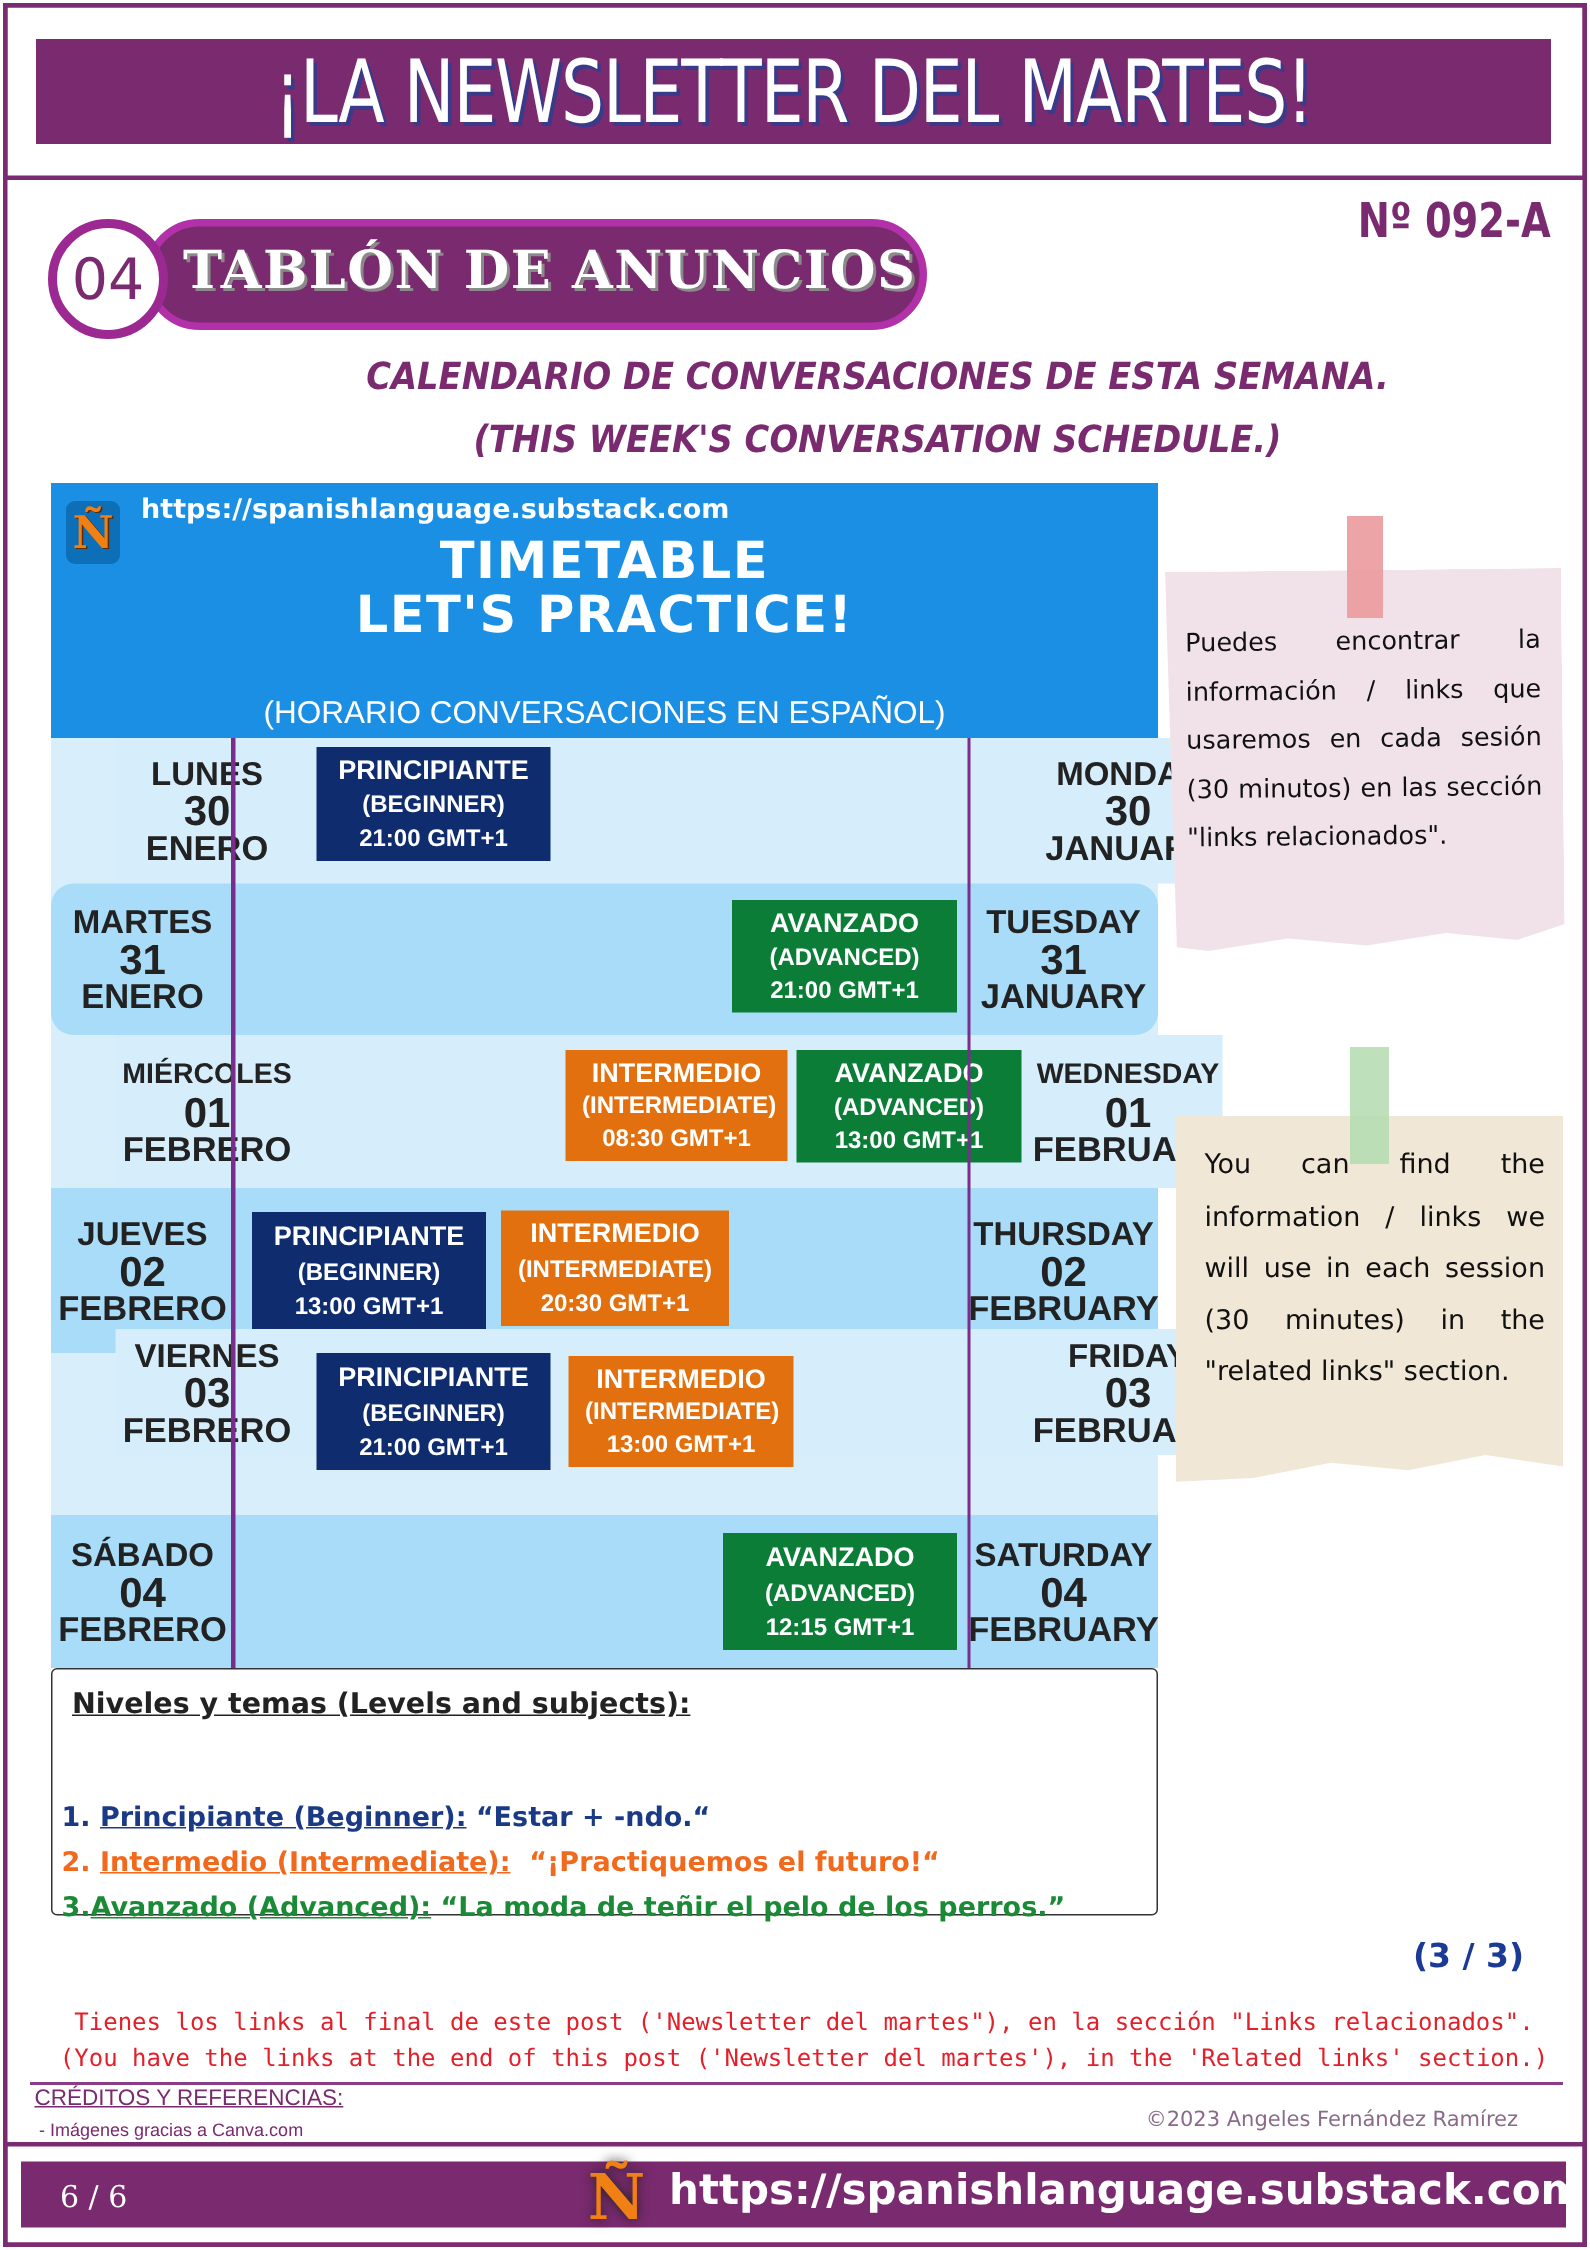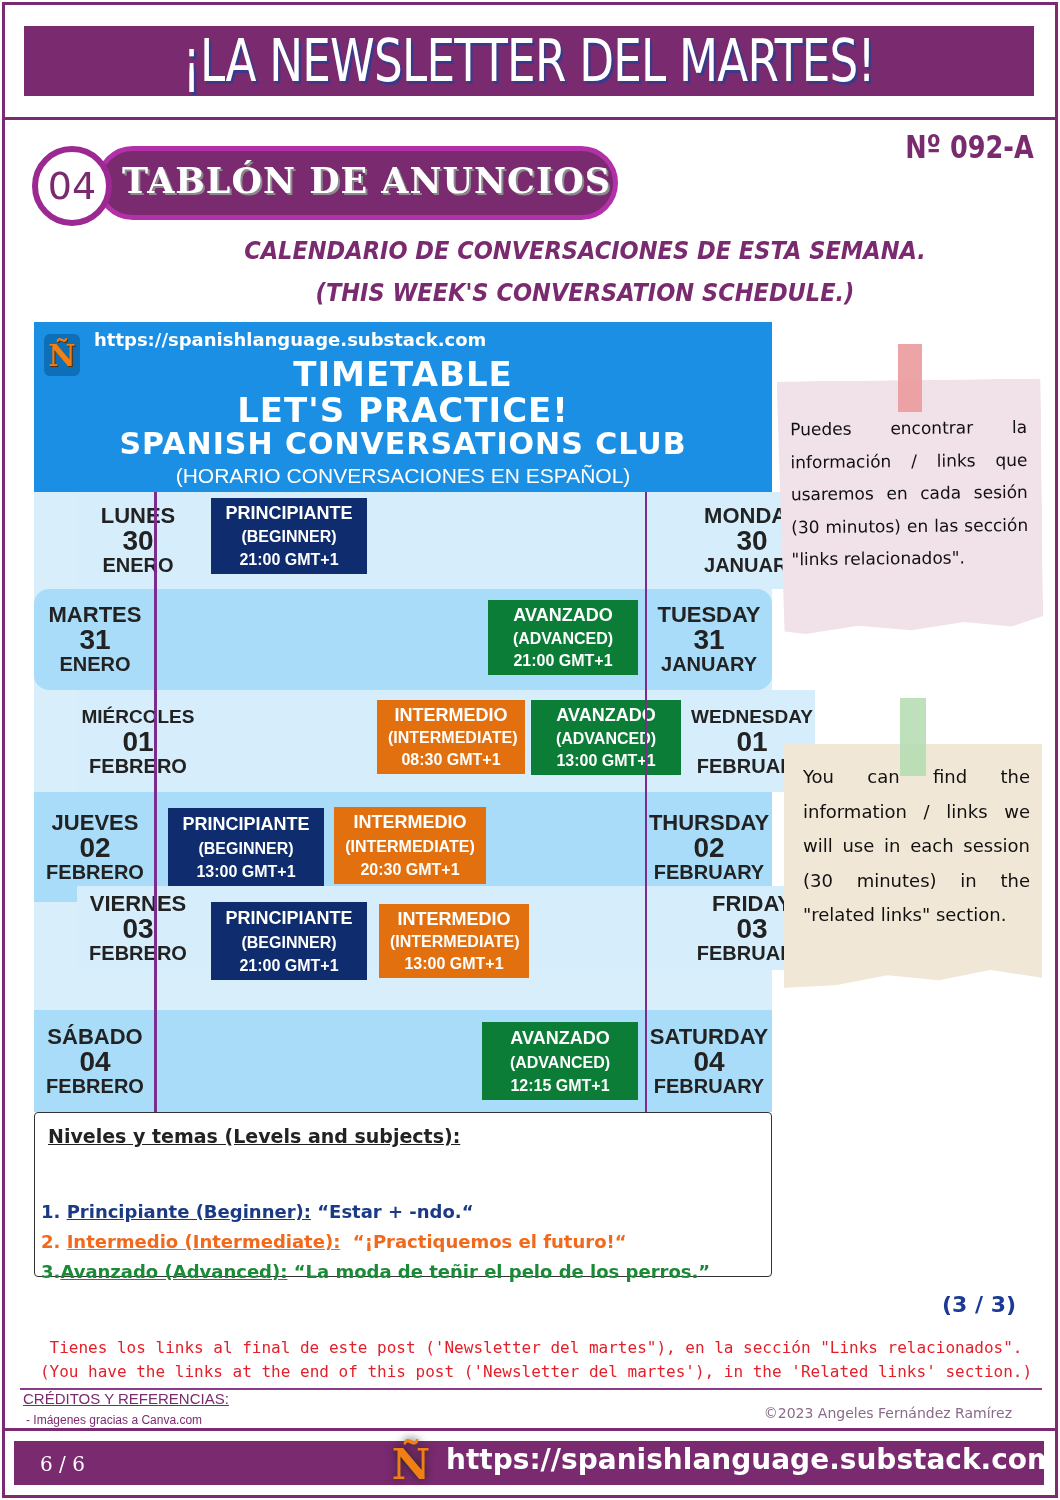--- a/index.html
+++ b/index.html
@@ -36,21 +36,21 @@
 
   .tt-row { position: absolute; left: 0; width: 738px; }
   .tt-row.light { background: #d6eefc; margin-left: 43px; }
   .tt-row.dark { background: #a8dcf8; }
   .day-es, .day-en { position: absolute; top: 0; height: 100%; display: flex; flex-direction: column; align-items: center; justify-content: center; color: #222; font-family: "Liberation Sans", sans-serif; font-weight: bold; line-height: 25px; }
   .day-es { left: 0; width: 122px; }
   .day-en { left: 612px; width: 126px; }
   .day-name { font-size: 22px; }
   .day-name.small { font-size: 19px; }
   .day-num { font-size: 28px; }
-  .day-month { font-size: 20px; }
+  .day-month { font-size: 23px; }
   .vline { position: absolute; top: 170px; width: 3px; height: 620px; background: #7b2d8e; }
 
   .slot { position: absolute; color: #fff; text-align: center; font-family: "Liberation Sans", sans-serif; font-weight: bold; display: flex; flex-direction: column; justify-content: space-around; padding: 3px 11px; }
   .slot .lv { font-size: 18px; }
   .slot .lv-en { font-size: 16px; }
   .slot .tm { font-size: 16px; }
   .slot.beg { background: #0e2c6e; }
   .slot.int { background: #e2700f; }
   .slot.adv { background: #0b7d37; }
 
@@ -103,21 +103,20 @@
 
 <div class="subtitle l1">CALENDARIO DE CONVERSACIONES DE ESTA SEMANA.</div>
 <div class="subtitle l2">(THIS WEEK'S CONVERSATION SCHEDULE.)</div>
 
 <div class="timetable">
   <div class="tt-header">
     <div class="tt-logo">Ñ</div>
     <div class="tt-url">https://spanishlanguage.substack.com</div>
     <div class="tt-title t1">TIMETABLE</div>
     <div class="tt-title t2">LET'S PRACTICE!</div>
-    <div class="tt-title t3">SPANISH CONVERSATIONS CLUB</div>
     <div class="tt-sub">(HORARIO CONVERSACIONES EN ESPAÑOL)</div>
   </div>
 
   <div class="tt-row light" style="top:170px;height:97px;">
     <div class="day-es">
       <span class="day-name">LUNES</span>
       <span class="day-num">30</span>
       <span class="day-month">ENERO</span>
     </div>
     <div class="slot beg" style="left:134px;top:6px;width:156px;height:76px;">

